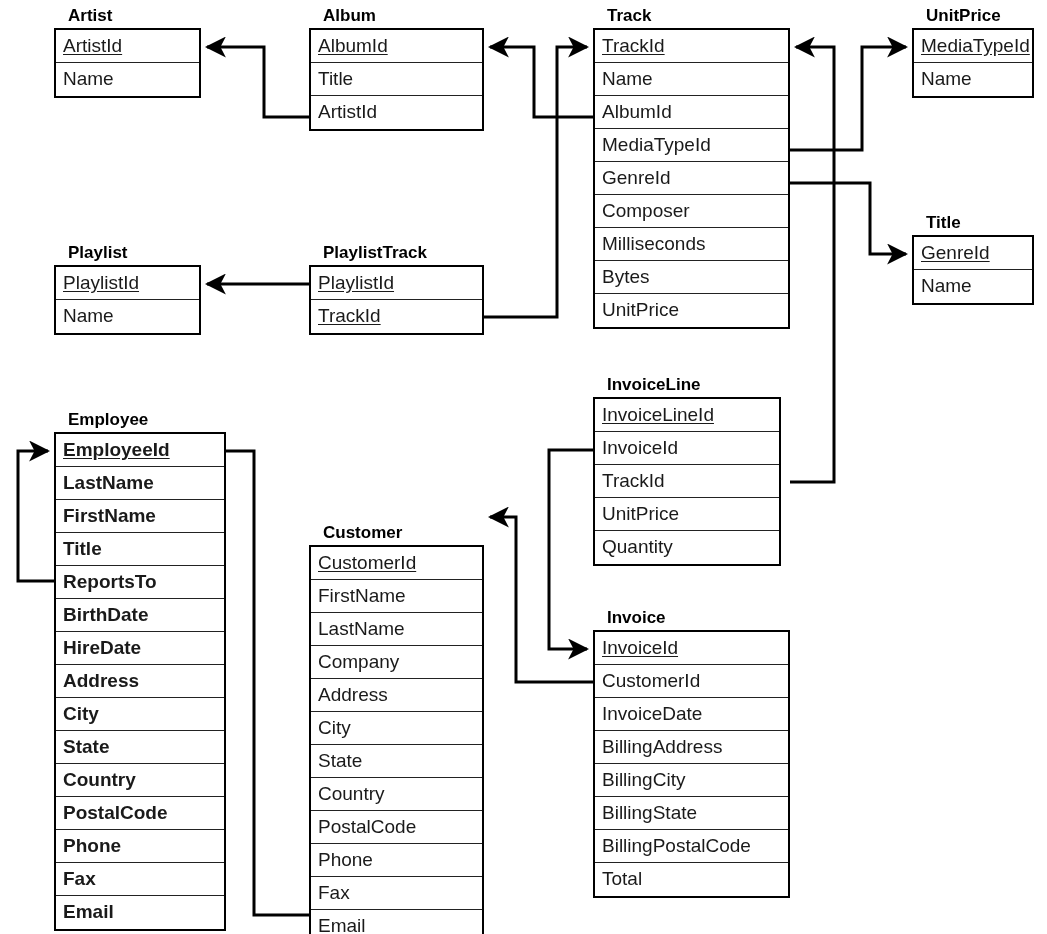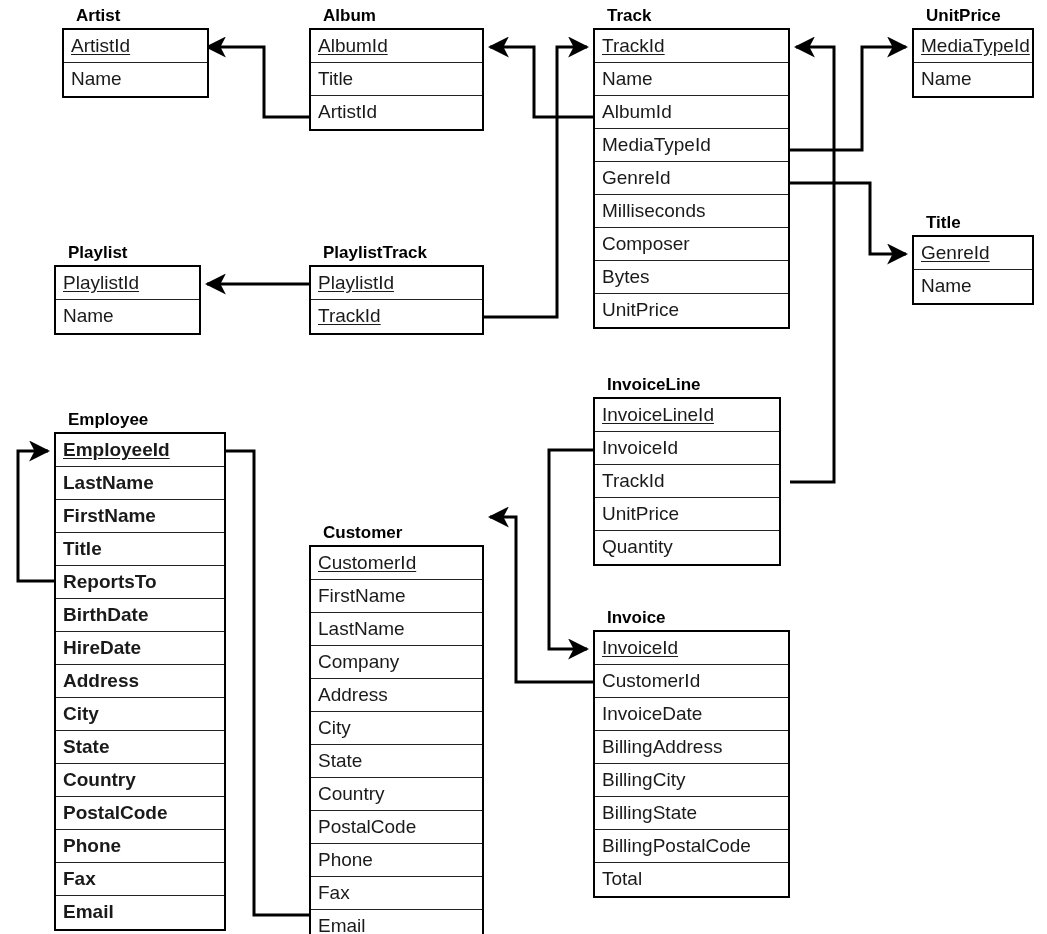--- a/index.html
+++ b/index.html
@@ -90,21 +90,21 @@
       <path d="M 593 450 L 549 450 L 549 649 L 587 649" marker-end="url(#arrow)"></path>
 
       <path d="M 593 682 L 516 682 L 516 517 L 490 517" marker-end="url(#arrow)"></path>
 
       <path d="M 309 915 L 254 915 L 254 451 L 207 451" marker-end="url(#arrow)"></path>
 
       <path d="M 54 581 L 18 581 L 18 451 L 48 451" marker-end="url(#arrow)"></path>
     </g>
   </svg>
 
-  <div class="entity" style="left:54px; top:6px;margin-left:8px;">
+  <div class="entity" style="left:54px; top:6px;">
     <div class="entity-title">Artist</div>
     <div class="entity-box" style="width:147px;">
       <div class="field"><span class="pk">ArtistId</span></div>
       <div class="field"><span>Name</span></div>
     </div>
   </div>
 
   <div class="entity" style="left:309px; top:6px;">
     <div class="entity-title">Album</div>
     <div class="entity-box" style="width:175px;">
@@ -115,22 +115,22 @@
   </div>
 
   <div class="entity" style="left:593px; top:6px;">
     <div class="entity-title">Track</div>
     <div class="entity-box" style="width:197px;">
       <div class="field"><span class="pk">TrackId</span></div>
       <div class="field"><span>Name</span></div>
       <div class="field"><span>AlbumId</span></div>
       <div class="field"><span>MediaTypeId</span></div>
       <div class="field"><span>GenreId</span></div>
+      <div class="field"><span>Composer</span></div>
       <div class="field"><span>Milliseconds</span></div>
-      <div class="field"><span>Composer</span></div>
       <div class="field"><span>Bytes</span></div>
       <div class="field"><span>UnitPrice</span></div>
     </div>
   </div>
 
   <div class="entity" style="left:912px; top:6px;">
     <div class="entity-title">UnitPrice</div>
     <div class="entity-box" style="width:122px;">
       <div class="field"><span class="pk">MediaTypeId</span></div>
       <div class="field"><span>Name</span></div>

